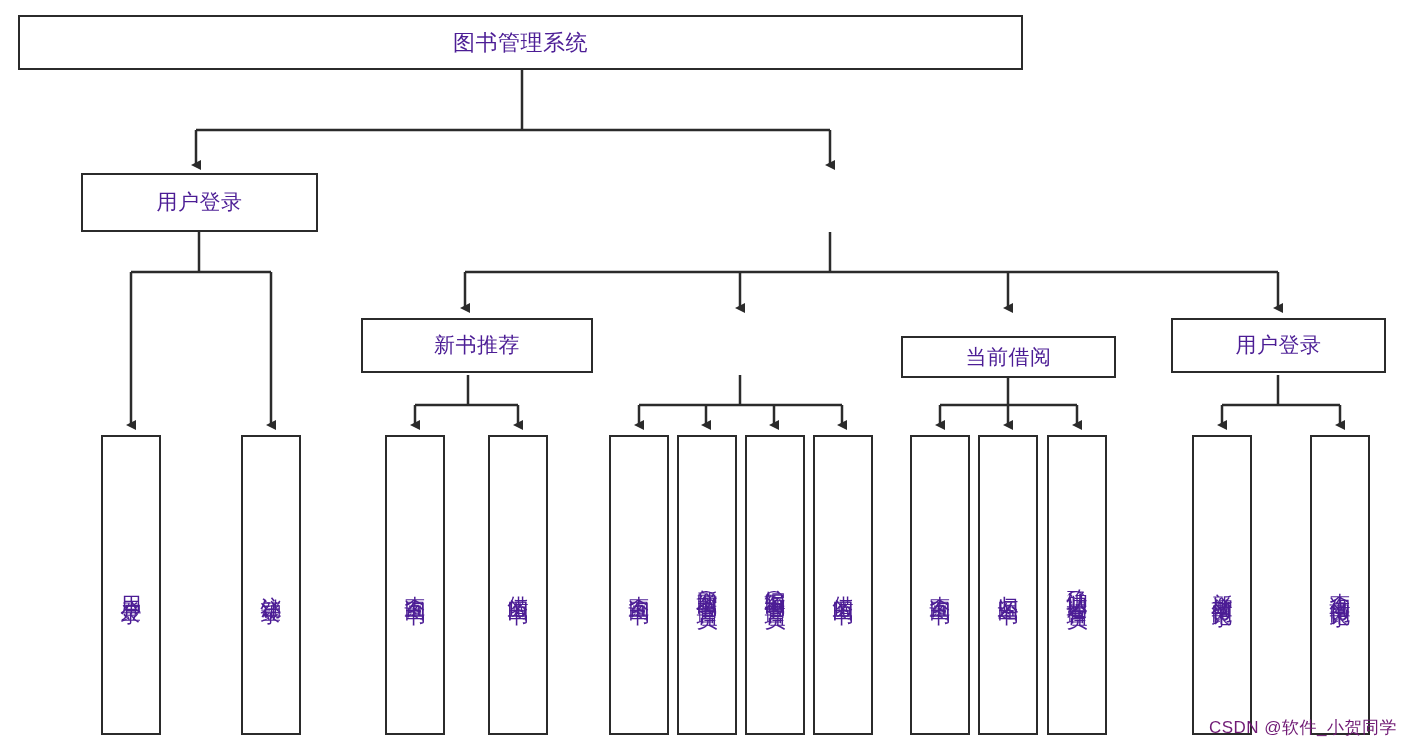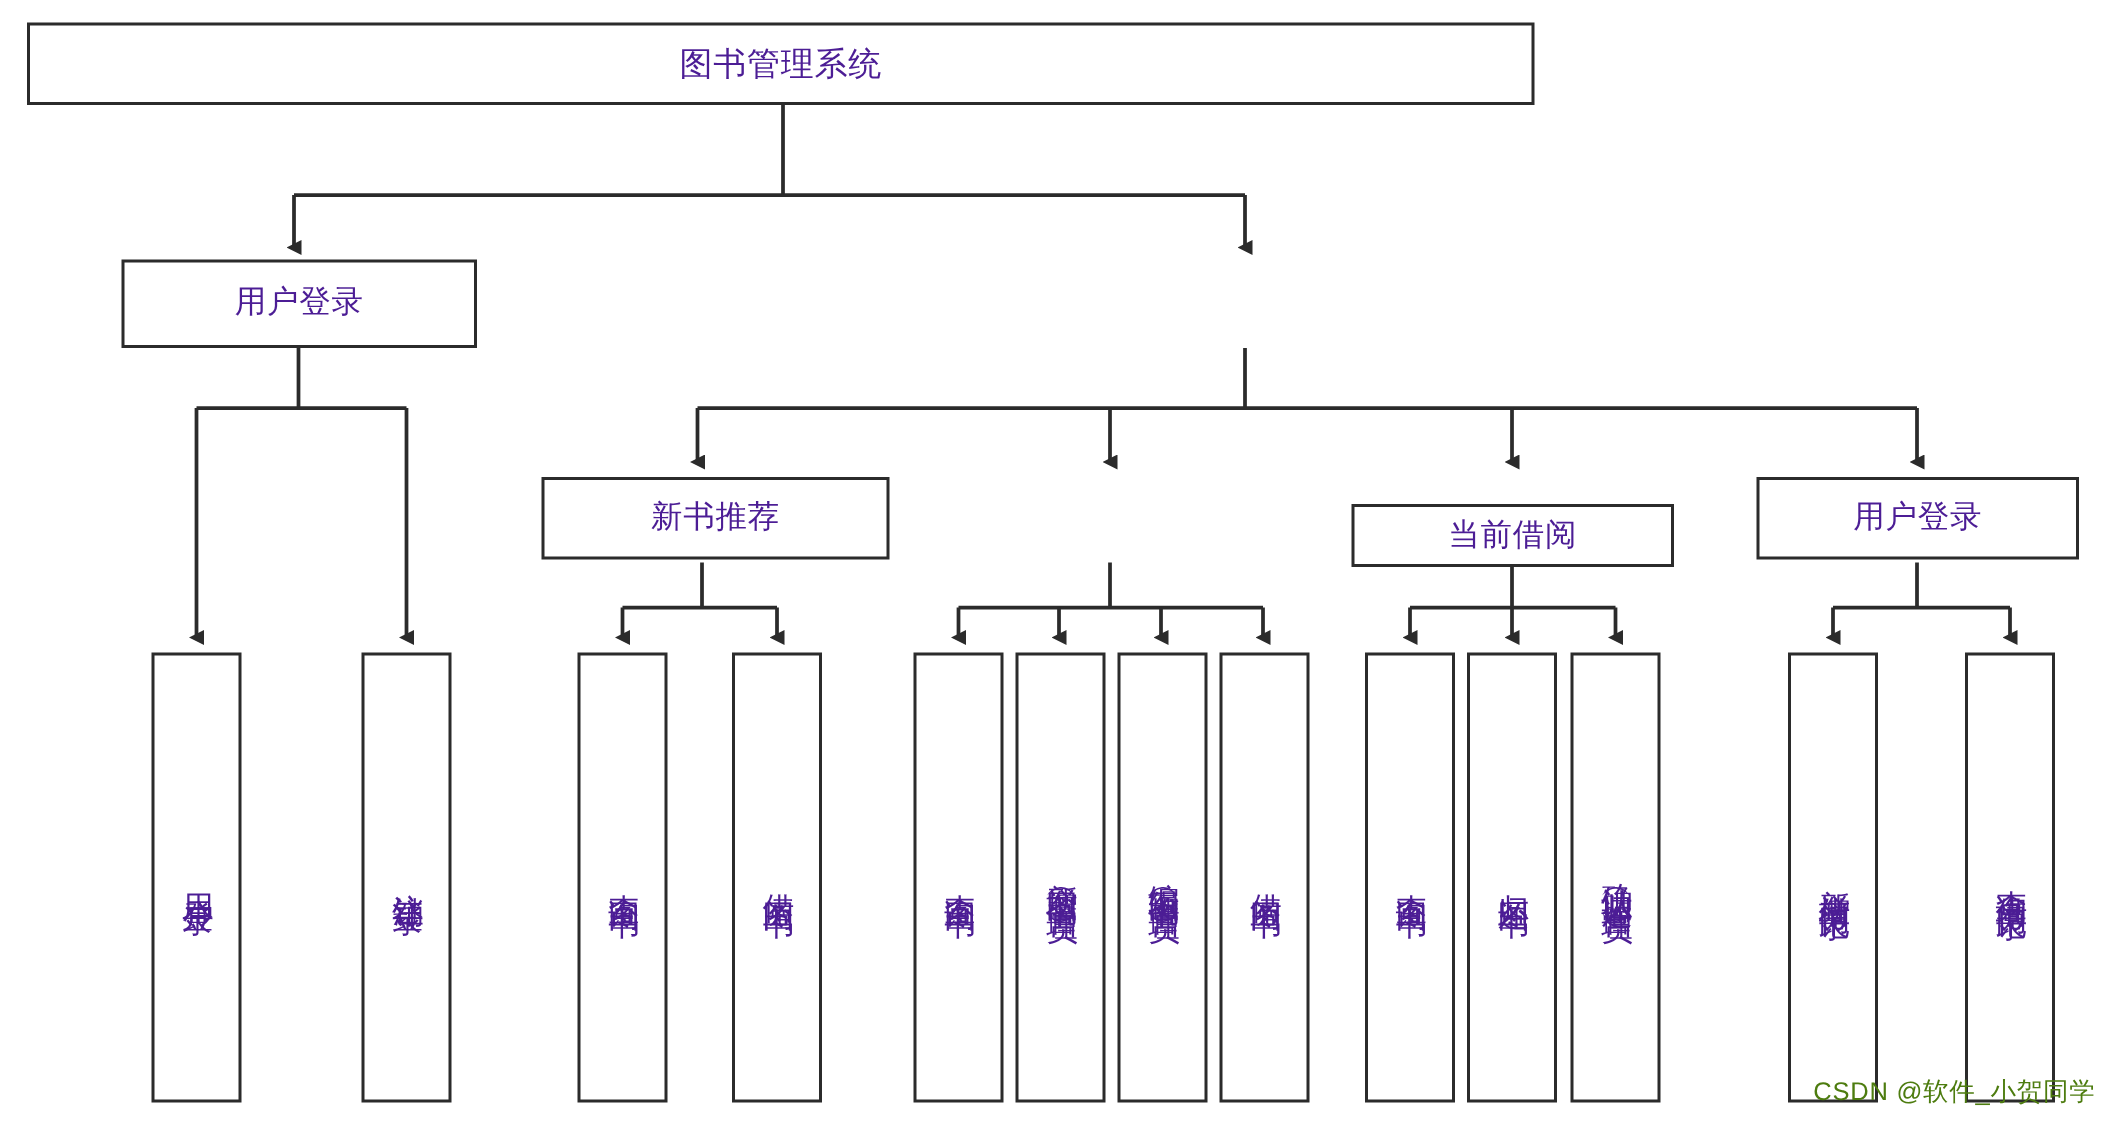--- a/index.html
+++ b/index.html
@@ -51,21 +51,21 @@
     writing-mode: vertical-rl;
     text-orientation: upright;
     letter-spacing: 3px;
     line-height: 1.05;
   }
   .node.root .node-label {
     font-size: 22px;
   }
   .watermark {
     position: absolute;
-    color: #4d7c0f;
+    color: #701a75;
     font-size: 17px;
     letter-spacing: 0.5px;
     z-index: 5;
     white-space: nowrap;
     user-select: none;
   }
 </style>
 </head>
 <body>
 

